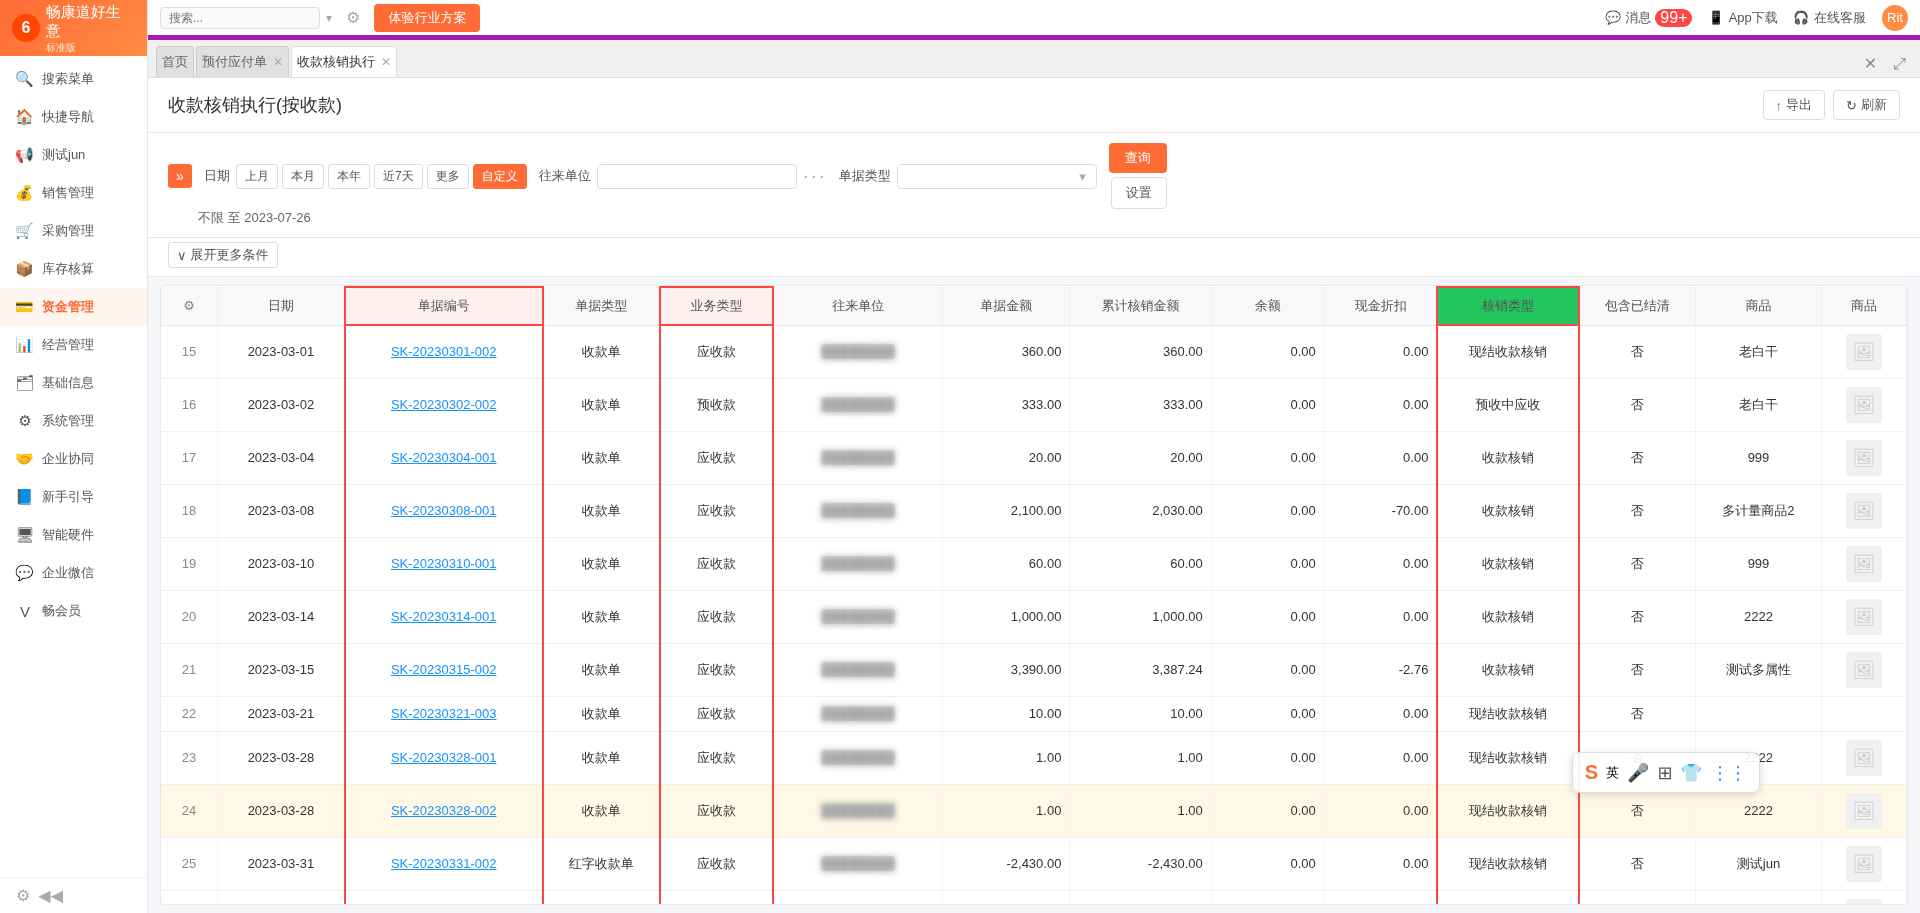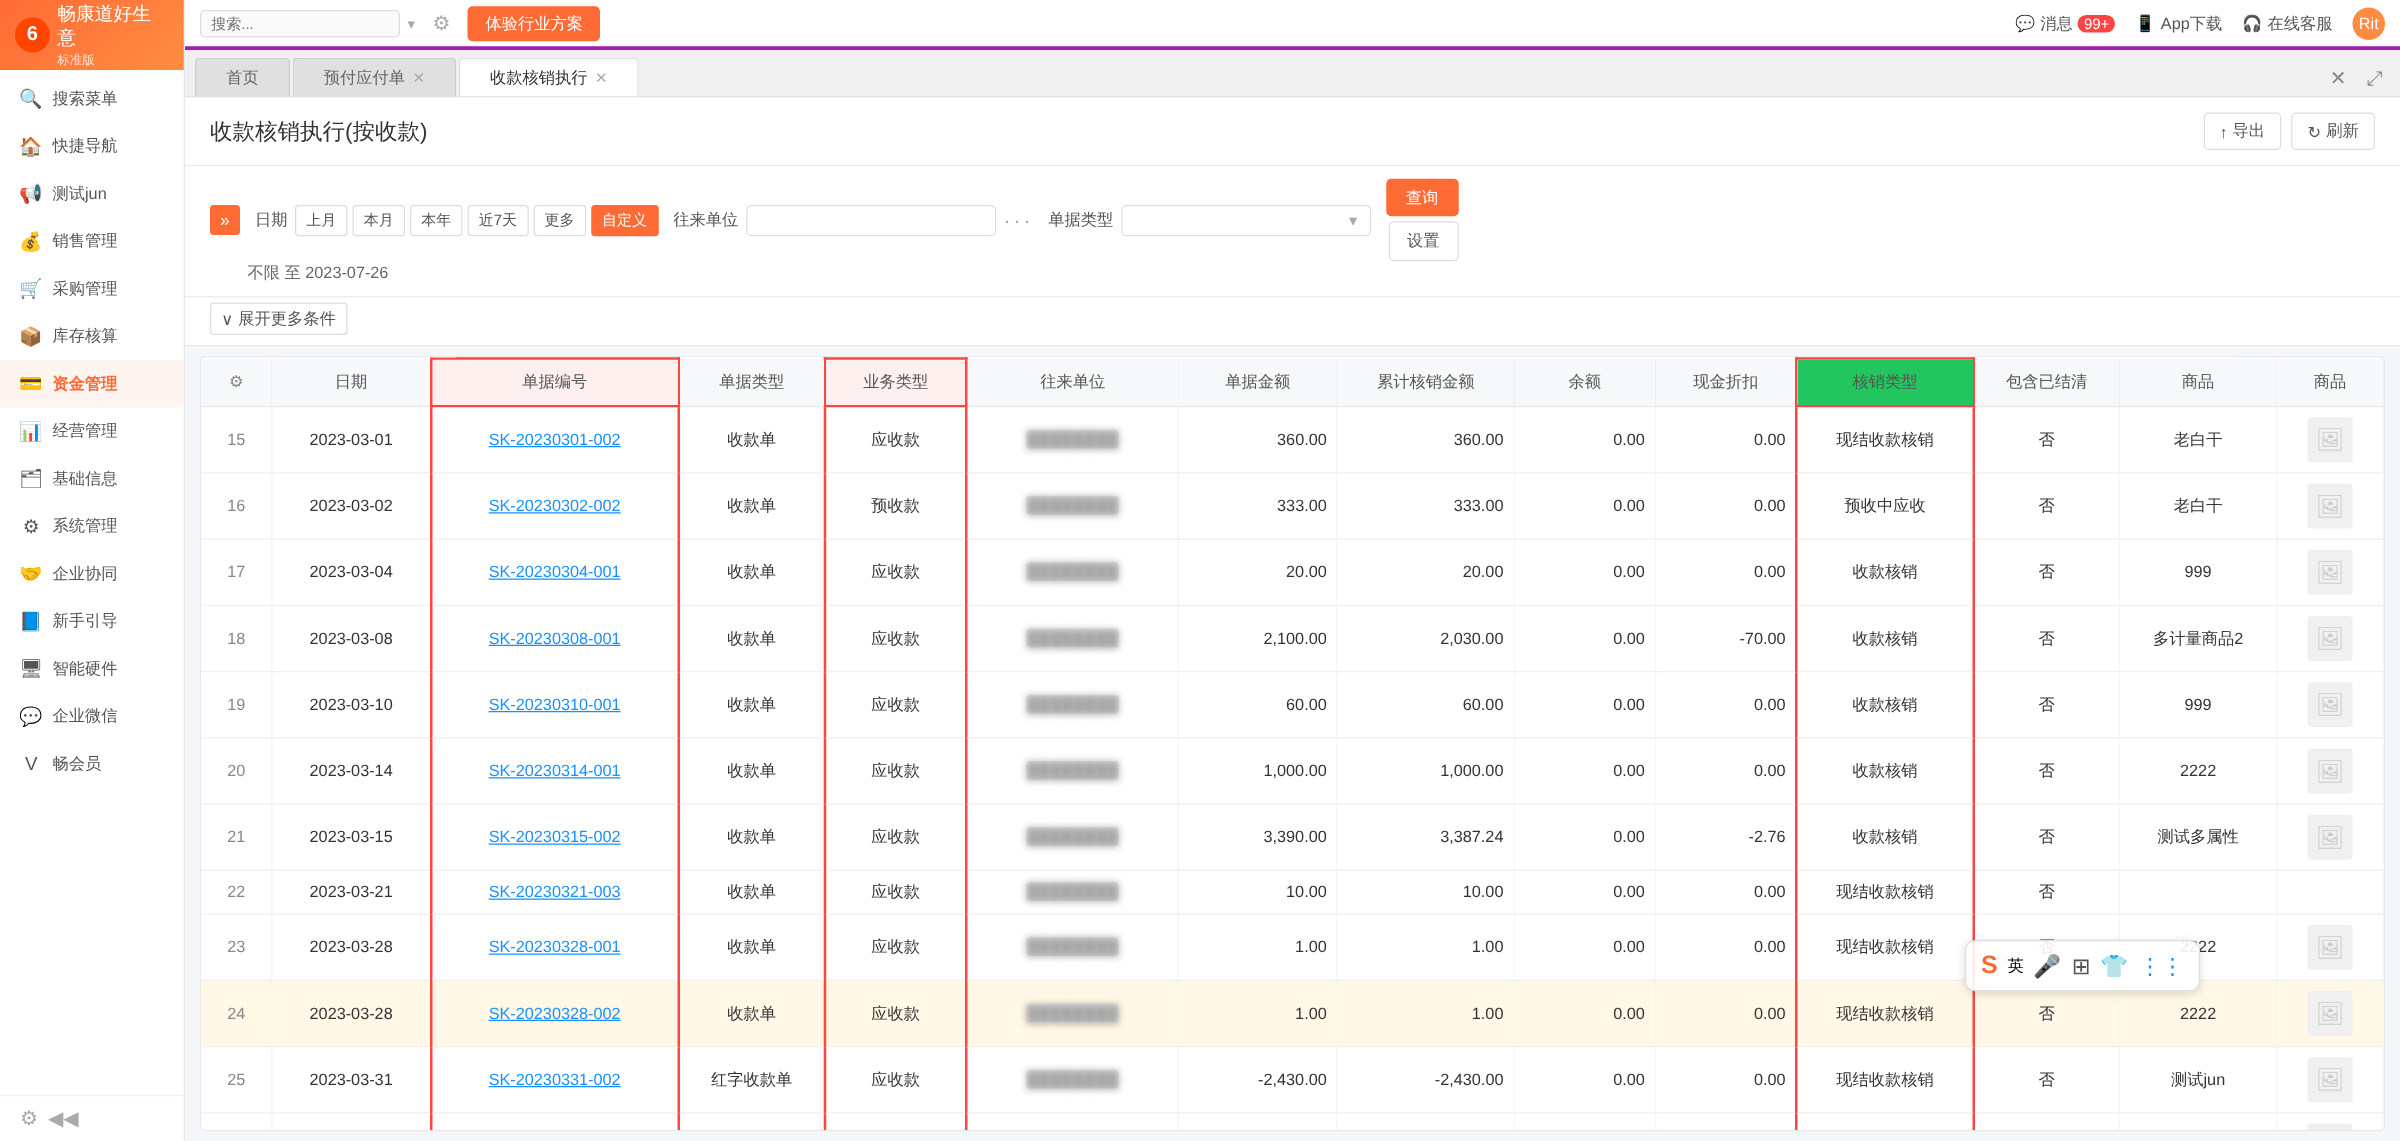--- a/index.html
+++ b/index.html
@@ -14,34 +14,34 @@
     .sidebar-nav { flex: 1; overflow-y: auto; padding: 4px 0; }
     .sidebar-item { display: flex; align-items: center; gap: 8px; padding: 10px 16px; cursor: pointer; color: #555; transition: background 0.2s; }
     .sidebar-item.active { background: #fff5f0; color: #ff6b35; font-weight: bold; }
     .sidebar-item-icon { width: 18px; height: 18px; display: flex; align-items: center; justify-content: center; font-size: 15px; }
     .sidebar-item-label { font-size: 13px; }
 
     
     .main { flex: 1; display: flex; flex-direction: column; overflow: hidden; }
 
     
-    .topbar { height: 40px; background: #fff; border-bottom: 3px solid #a21caf; display: flex; align-items: center; padding: 0 12px; gap: 8px; }
+    .topbar { height: 40px; background: #fff; border-bottom: 5px solid #a21caf; display: flex; align-items: center; padding: 0 12px; gap: 8px; }
     .topbar-input-area { display: flex; align-items: center; gap: 6px; flex: 0 0 auto; }
     .topbar-input { border: 1px solid #ddd; border-radius: 4px; padding: 3px 8px; color: #999; font-size: 12px; width: 160px; background: #fafafa; }
     .topbar-arrow { color: #aaa; font-size: 12px; cursor: pointer; }
     .topbar-gear { color: #aaa; font-size: 16px; cursor: pointer; padding: 2px 6px; }
     .topbar-btn-orange { background: #ff6b35; color: #fff; border: none; border-radius: 4px; padding: 5px 14px; cursor: pointer; font-size: 13px; }
     .topbar-right { margin-left: auto; display: flex; align-items: center; gap: 16px; color: #555; font-size: 13px; }
     .topbar-right-item { display: flex; align-items: center; gap: 4px; cursor: pointer; }
-    .badge-red { background: #ff4444; color: #fff; border-radius: 10px; padding: 0 5px; font-size: 12px; min-width: 18px; text-align: center; }
+    .badge-red { background: #ff4444; color: #fff; border-radius: 10px; padding: 0 5px; font-size: 16px; min-width: 18px; text-align: center; }
     .user-avatar { width: 26px; height: 26px; background: #ff8c42; border-radius: 50%; display: flex; align-items: center; justify-content: center; color: #fff; font-size: 12px; }
 
     
     .tabbar { height: 38px; background: #f0f0f0; display: flex; align-items: flex-end; padding: 0 8px; gap: 2px; border-bottom: 1px solid #ddd; }
-    .tab { padding: 6px 24px; border-radius: 4px 4px 0 0; cursor: pointer; font-size: 13px; display: flex; align-items: center; gap: 6px; background: #e0e0e0; color: #666; border: 1px solid #ccc; border-bottom: none; }
+    .tab { padding: 6px 5px; border-radius: 4px 4px 0 0; cursor: pointer; font-size: 13px; display: flex; align-items: center; gap: 6px; background: #e0e0e0; color: #666; border: 1px solid #ccc; border-bottom: none; }
     .tab.active { background: #fff; color: #333; font-weight: 500; border-color: #ddd; }
     .tab-close { color: #aaa; font-size: 12px; cursor: pointer; }
     .tabbar-actions { margin-left: auto; display: flex; align-items: center; gap: 4px; padding-bottom: 2px; }
     .tabbar-action-btn { background: none; border: none; cursor: pointer; color: #888; font-size: 16px; padding: 2px 6px; }
 
     
     .page-content { flex: 1; overflow: hidden; display: flex; flex-direction: column; background: #f5f7fa; padding: 0; }
     .page-header { background: #fff; padding: 12px 20px; border-bottom: 1px solid #e8e8e8; display: flex; align-items: center; justify-content: space-between; }
     .page-title { font-size: 18px; font-weight: normal; color: #333; }
     .page-header-actions { display: flex; gap: 8px; }

